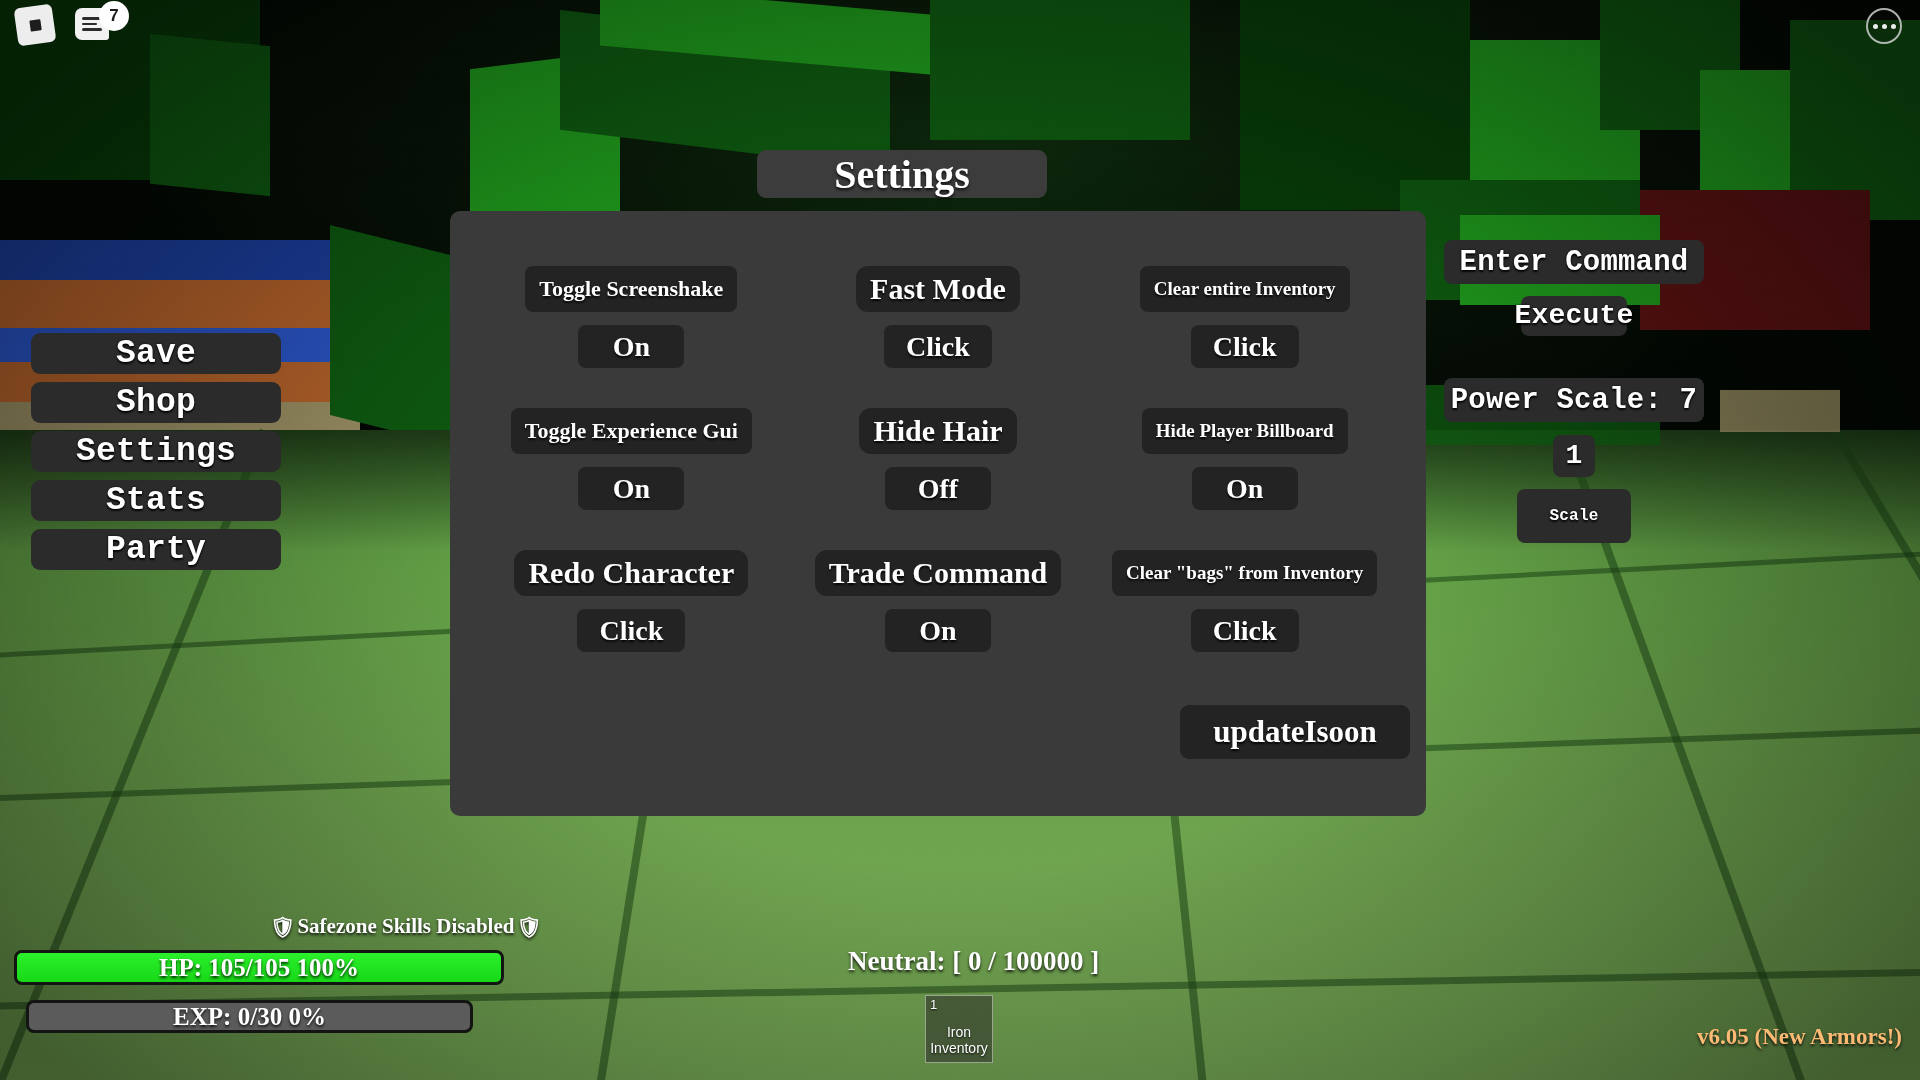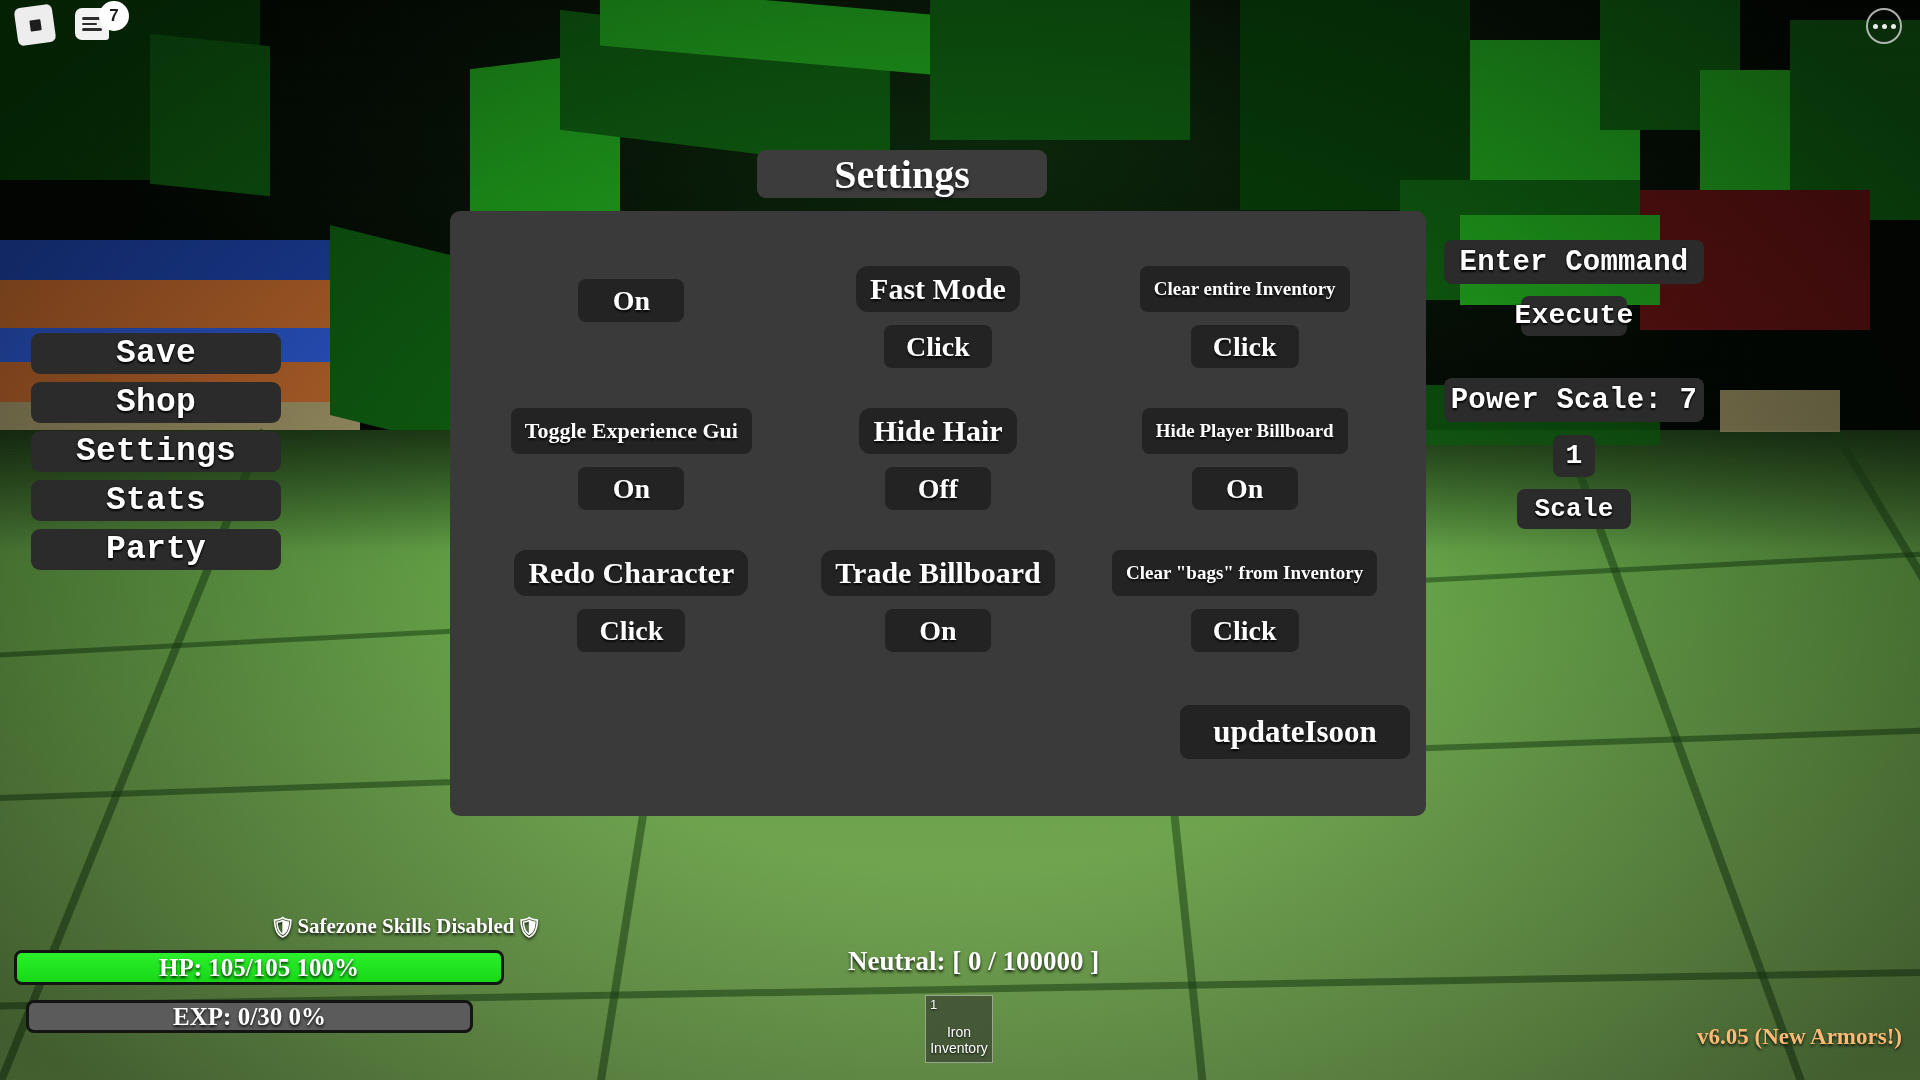--- a/index.html
+++ b/index.html
@@ -155,21 +155,21 @@
   .right-menu .exec {
     width: 106px; height: 40px; font-size: 28px; background:#2b2b2b; margin-top: 12px; border-radius: 8px;
   }
   .right-menu .pscale {
     width: 100%; height: 44px; font-size: 29px; background:#2b2b2b; margin-top: 42px; border-radius: 8px;
   }
   .right-menu .pval {
     width: 42px; height: 42px; font-size: 28px; background:#2b2b2b; margin-top: 13px; border-radius: 8px;
   }
   .right-menu .pscalebtn {
-    width: 114px; height: 40px; font-size: 26px; background:#2b2b2b; margin-top: 12px; border-radius: 8px;
+    width: 114px; height: 54px; font-size: 16px; background:#2b2b2b; margin-top: 12px; border-radius: 8px;
   }
 
   
   .settings-title {
     position: absolute; left: 757px; top: 150px;
     width: 290px; height: 48px;
     background: #3c3c3c;
     border-radius: 9px;
     display:flex; align-items:center; justify-content:center;
     color:#fff; font-size: 40px; font-weight: bold;
@@ -363,20 +363,21 @@
     <div class="rbtn pval">1</div>
     <div class="rbtn pscalebtn">Scale</div>
   </div>
 
   <div class="settings-title">Settings</div>
 
   <div class="panel">
     <div class="grid">
 
       <div class="cell">
+        <div class="lbl sz-md">Toggle Screenshake</div>
         <div class="val">On</div>
       </div>
 
       <div class="cell">
         <div class="lbl sz-lg">Fast Mode</div>
         <div class="val">Click</div>
       </div>
 
       <div class="cell">
         <div class="lbl sz-sm">Clear entire Inventory</div>
@@ -397,21 +398,21 @@
         <div class="lbl sz-sm">Hide Player Billboard</div>
         <div class="val">On</div>
       </div>
 
       <div class="cell">
         <div class="lbl sz-lg">Redo Character</div>
         <div class="val">Click</div>
       </div>
 
       <div class="cell">
-        <div class="lbl sz-lg">Trade Billboard</div>
+        <div class="lbl sz-lg">Trade Command</div>
         <div class="val">On</div>
       </div>
 
       <div class="cell">
         <div class="lbl sz-sm">Clear "bags" from Inventory</div>
         <div class="val">Click</div>
       </div>
 
     </div>
 

